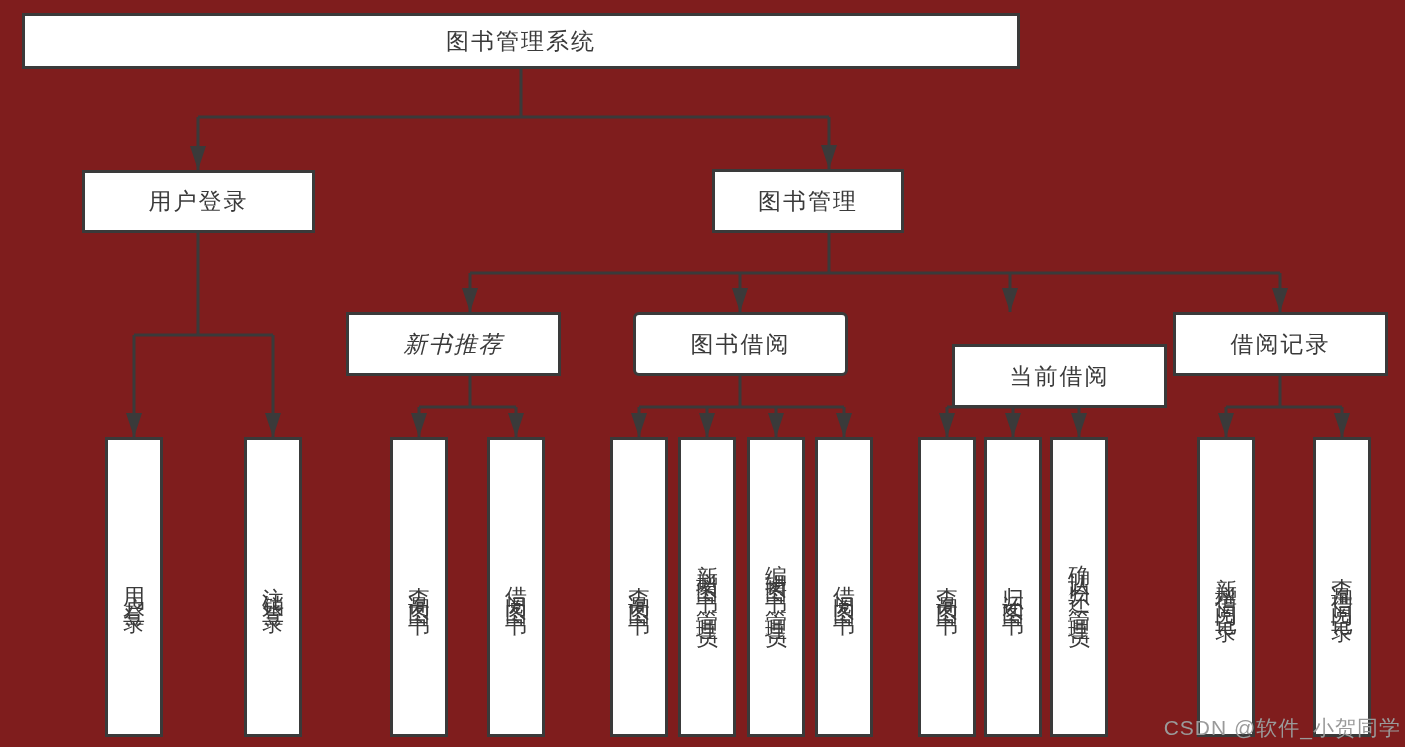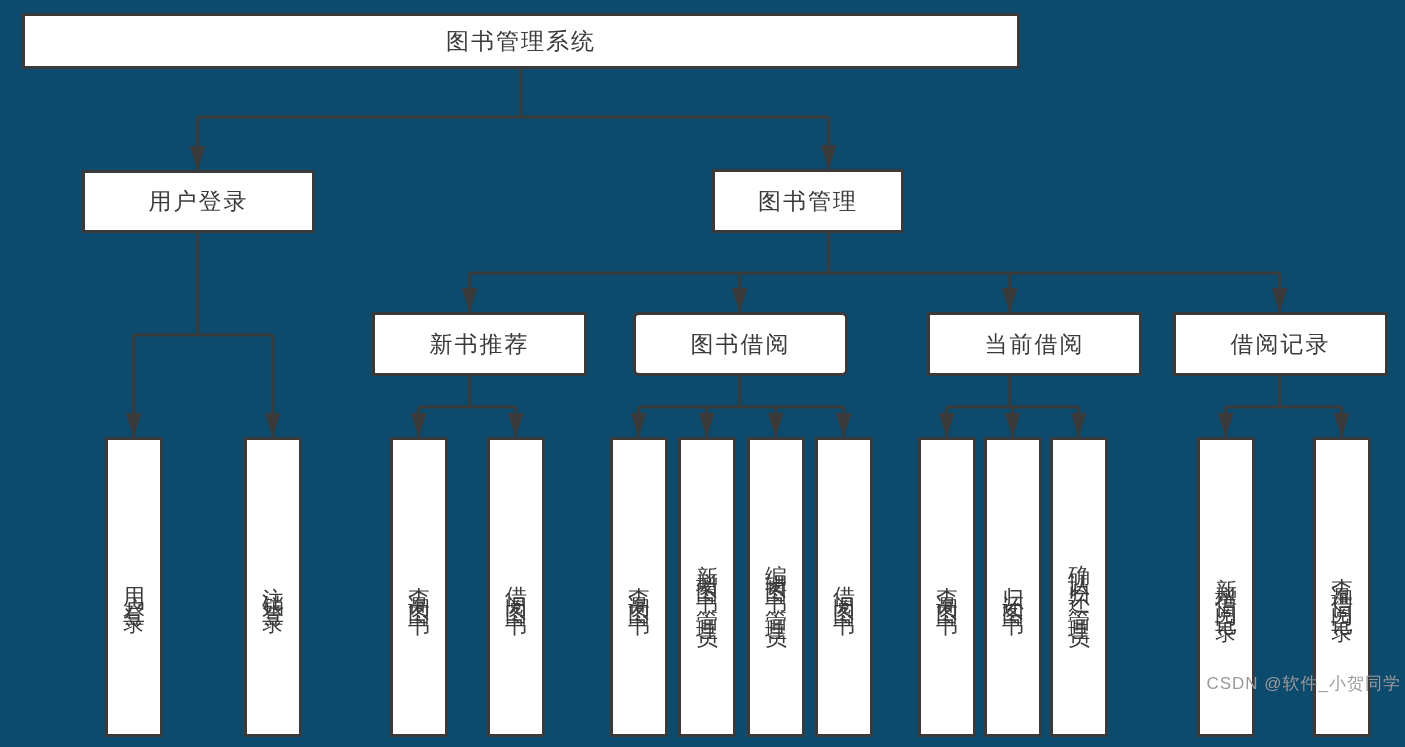--- a/index.html
+++ b/index.html
@@ -1,32 +1,32 @@
 <!DOCTYPE html>
 <html><head>
 <meta charset="utf-8">
 <style>
   html,body{margin:0;padding:0;background:#ffffff;}
-  .stage{position:relative;width:1405px;height:747px;background:#0c4a6e;overflow:hidden;
+  .stage{position:relative;width:1405px;height:747px;background:#7f1d1d;overflow:hidden;
          font-family:"Liberation Sans",sans-serif;color:#3a3a3a;}
   .connectors{position:absolute;left:0;top:0;z-index:1;}
   .box{position:absolute;box-sizing:border-box;border:3px solid #3a3a3a;background:#ffffff;
        display:flex;align-items:center;justify-content:center;z-index:2;}
   .hlabel{font-size:23px;letter-spacing:2px;white-space:nowrap;}
   .vbox{top:437px;width:58px;height:300px;}
   .vlabel{writing-mode:vertical-rl;text-orientation:mixed;font-size:22px;letter-spacing:9px;line-height:1;}
-  .watermark{position:absolute;z-index:3;top:672px;right:4px;font-size:17px;color:#9a9a9a;letter-spacing:1px;}
+  .watermark{position:absolute;z-index:3;top:714px;right:4px;font-size:21px;color:#9a9a9a;letter-spacing:1px;}
   
   .n-root{left:22px;top:13px;width:998px;height:56px;}
   .n-login{left:82px;top:170px;width:233px;height:63px;}
   .n-mgmt{left:712px;top:169px;width:192px;height:64px;}
   .n-l3{top:312px;width:215px;height:64px;}
-  .n-recommend{left:372px;}
+  .n-recommend{left:346px;font-style:italic;}
   .n-borrow{left:633px;border-radius:6px;}
-  .n-current{left:927px;}
+  .n-current{left:952px;margin-top:32px;}
   .n-records{left:1173px;}
   .x-a1{left:105px;} .x-a2{left:244px;}
   .x-b1{left:390px;} .x-b2{left:487px;}
   .x-c1{left:610px;} .x-c2{left:678px;} .x-c3{left:747px;} .x-c4{left:815px;}
   .x-d1{left:918px;} .x-d2{left:984px;} .x-d3{left:1050px;}
   .x-e1{left:1197px;} .x-e2{left:1313px;}
 </style>
 </head>
 <body>
 

